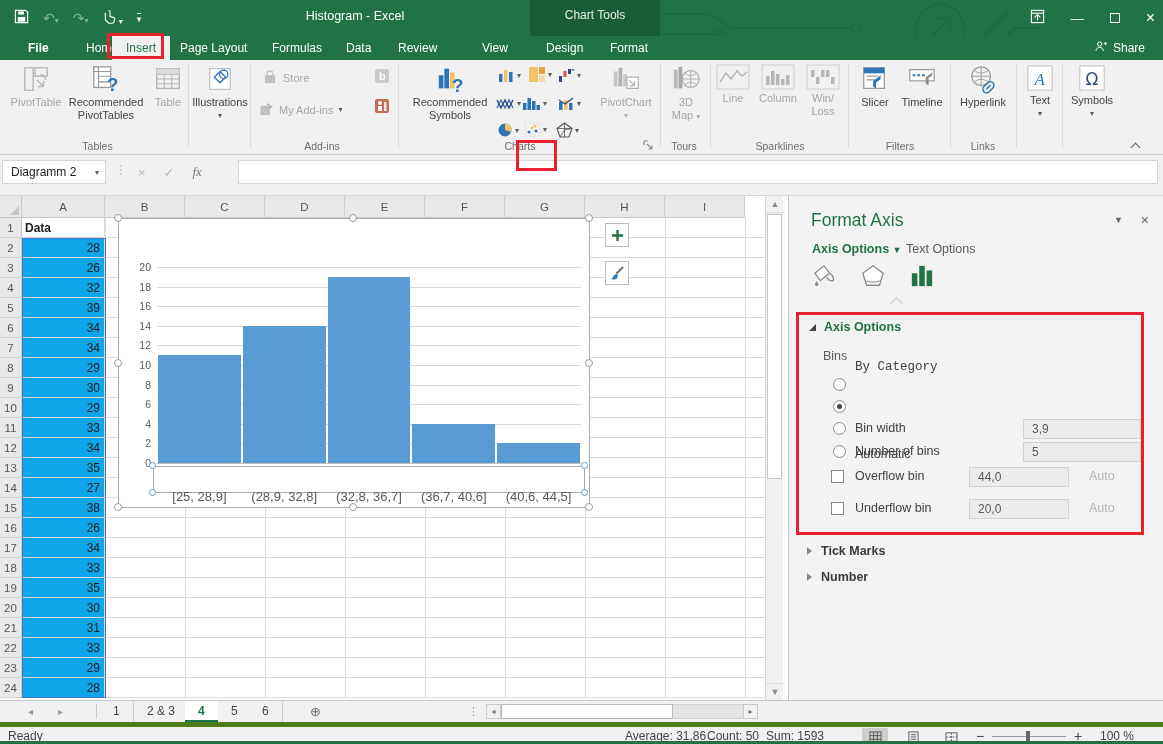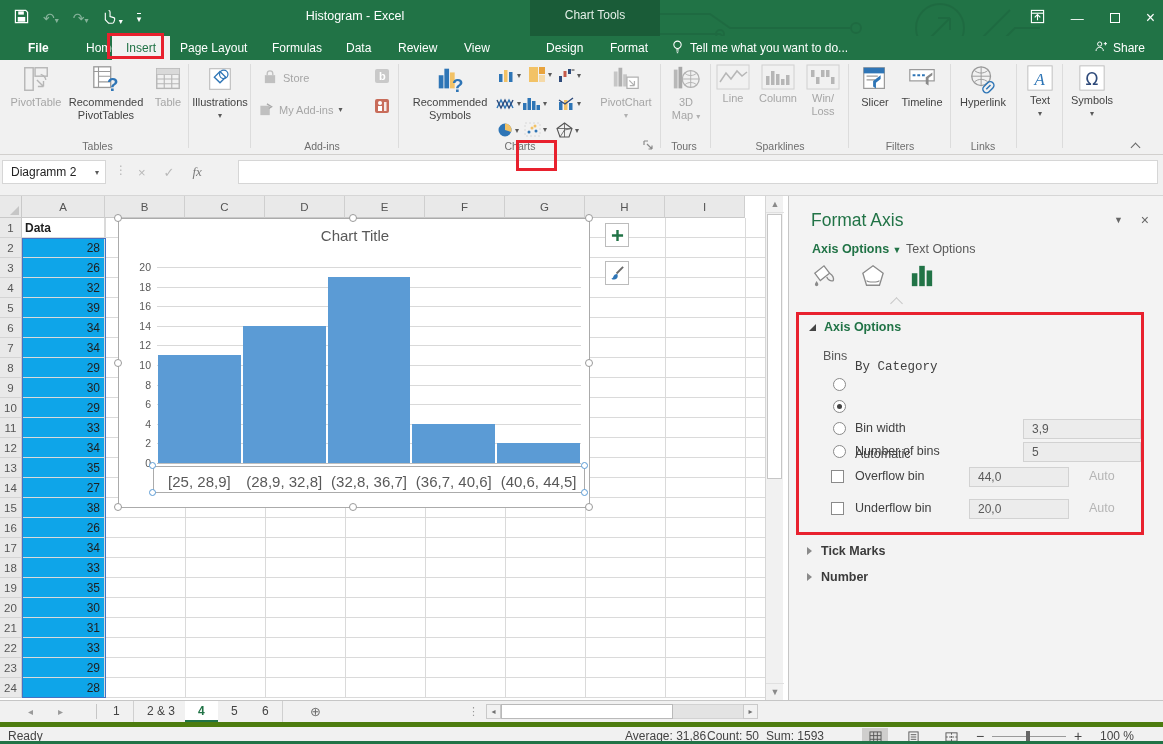--- a/index.html
+++ b/index.html
@@ -82,21 +82,21 @@
 
   
   #chart { position:absolute; left:118px; top:22px; width:472px; height:290px; background:#fff; border:1px solid #ababab; }
   .cht-title { position:absolute; left:0; top:8px; width:472px; text-align:center; font-size:15px; color:#595959; }
   .handle { position:absolute; width:8px; height:8px; border-radius:50%; background:#fff; border:1px solid #9a9a9a; z-index:5; }
   .ytick { position:absolute; width:26px; text-align:right; font-size:10.5px; color:#595959; }
   .ygrid { position:absolute; left:38px; width:424px; height:1px; background:#d9d9d9; }
   .xaxisline { position:absolute; left:38px; width:424px; height:1px; background:#bfbfbf; }
   .bar { position:absolute; background:#5b9bd5; }
   .catband { position:absolute; left:34px; top:247px; width:432px; height:27px; border:1px solid #ababab; }
-  .catlbl { position:absolute; top:254px; font-size:15px; color:#595959; text-align:center; }
+  .catlbl { position:absolute; top:270px; font-size:13px; color:#595959; text-align:center; }
   .axhandle { position:absolute; width:7px; height:7px; border-radius:50%; background:#fff; border:1px solid #5b9bd5; z-index:6; }
   .chbtn { position:absolute; width:24px; height:24px; background:#fff; border:1px solid #bcbcbc; display:flex; align-items:center; justify-content:center; }
 
   
   #pane { left:788px; top:196px; width:375px; height:504px; background:#f3f3f3; border-left:1px solid #c6c6c6; }
   .pane-title { position:absolute; left:22px; top:14px; font-size:17.5px; color:#217346; }
   .pane-close { position:absolute; right:14px; top:16px; color:#666; font-size:14px; }
   .pane-dd { position:absolute; right:40px; top:19px; color:#666; font-size:9px; }
   .pane-tab1 { position:absolute; left:23px; top:46px; font-size:12.5px; font-weight:bold; color:#217346; }
   .pane-tab2 { position:absolute; left:117px; top:46px; font-size:12.5px; color:#595959; }
@@ -186,33 +186,24 @@
   </div>
 
   <div class="abs" id="tabrow"></div>
   <div class="rtab file" style="left:14px;">File</div>
   <div class="rtab" style="left:72px;">Home</div>
   <div class="rtab active" style="left:112px;">Insert</div>
   <div class="rtab" style="left:166px;">Page Layout</div>
   <div class="rtab" style="left:258px;">Formulas</div>
   <div class="rtab" style="left:332px;">Data</div>
   <div class="rtab" style="left:384px;">Review</div>
-  <div class="rtab" style="left:450px;">View</div>
+  <div class="rtab" style="left:468px;">View</div>
   <div class="rtab" style="left:532px; background:transparent;">Design</div>
   <div class="rtab" style="left:596px; background:transparent;">Format</div>
   <div class="redbox" style="left:107px; top:33px; width:57px; height:26px;"></div>
-  <div class="tellme">
-    <span>
-      <svg width="11" height="14" viewBox="0 0 12 16">
-          <circle cx="6" cy="5.5" r="4.2" fill="none" stroke="#fff" stroke-width="1.2"></circle>
-          <path d="M4.5 10.5 h3 M4.5 12.5 h3 M5.2 14.5 h1.6" stroke="#fff" stroke-width="1.1"></path>
-        </svg>
-    </span>
-    <span>Tell me what you want to do...</span>
-  </div>
   <div class="share">
     <span>
       <svg width="13" height="13" viewBox="0 0 16 16">
           <circle cx="7" cy="5" r="2.6" fill="none" stroke="#fff" stroke-width="1.2"></circle>
           <path d="M2.5 13.5 c0-2.8 2-4.5 4.5-4.5 s4.5 1.7 4.5 4.5" fill="none" stroke="#fff" stroke-width="1.2"></path>
           <path d="M12 4.5 h4 M14 2.5 v4" stroke="#fff" stroke-width="1.2"></path>
         </svg>
     </span>
     <span>Share</span>
   </div>
@@ -614,21 +605,20 @@
           <div class="cellA sel">29</div>
         </div>
         <div class="srow">
           <div class="rownum">24</div>
           <div class="cellA sel">28</div>
         </div>
       </div>
     <div id="rangesel"></div>
 
     <div id="chart">
-      <div class="cht-title">Chart Title</div>
       <div id="plot"></div>
       <div class="catband"></div>
       <div id="cats"></div>
       <div class="axhandle" style="left:30px; top:243px;"></div>
       <div class="axhandle" style="left:462px; top:243px;"></div>
       <div class="axhandle" style="left:30px; top:270px;"></div>
       <div class="axhandle" style="left:462px; top:270px;"></div>
     <div class="ytick" style="left: 6px; top: 42px;">20</div>
         <div class="ygrid" style="top: 48px;"></div>
         <div class="ytick" style="left: 6px; top: 61.6px;">18</div>

